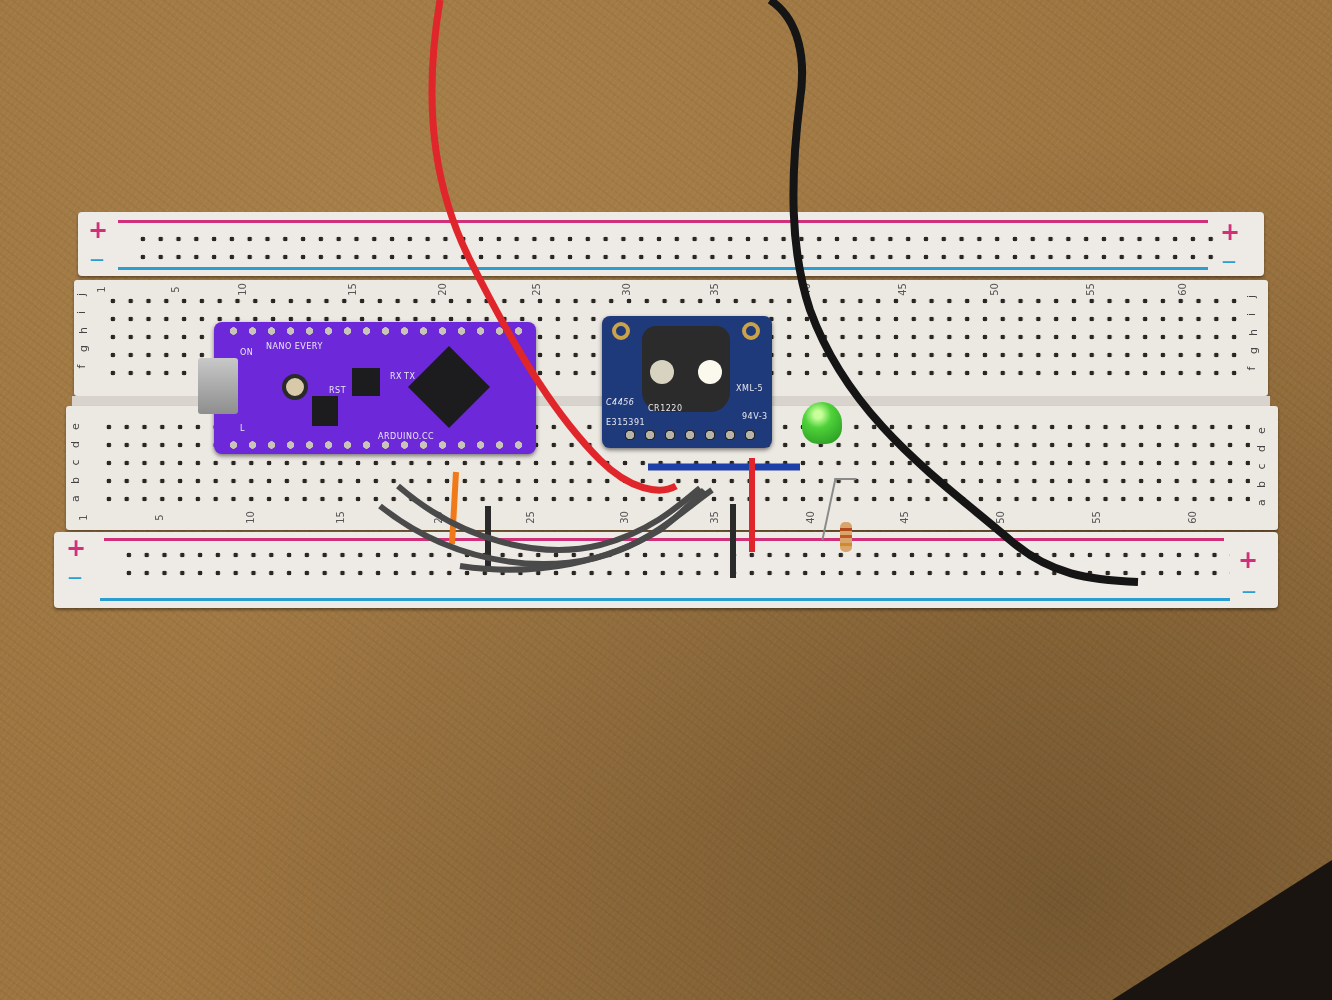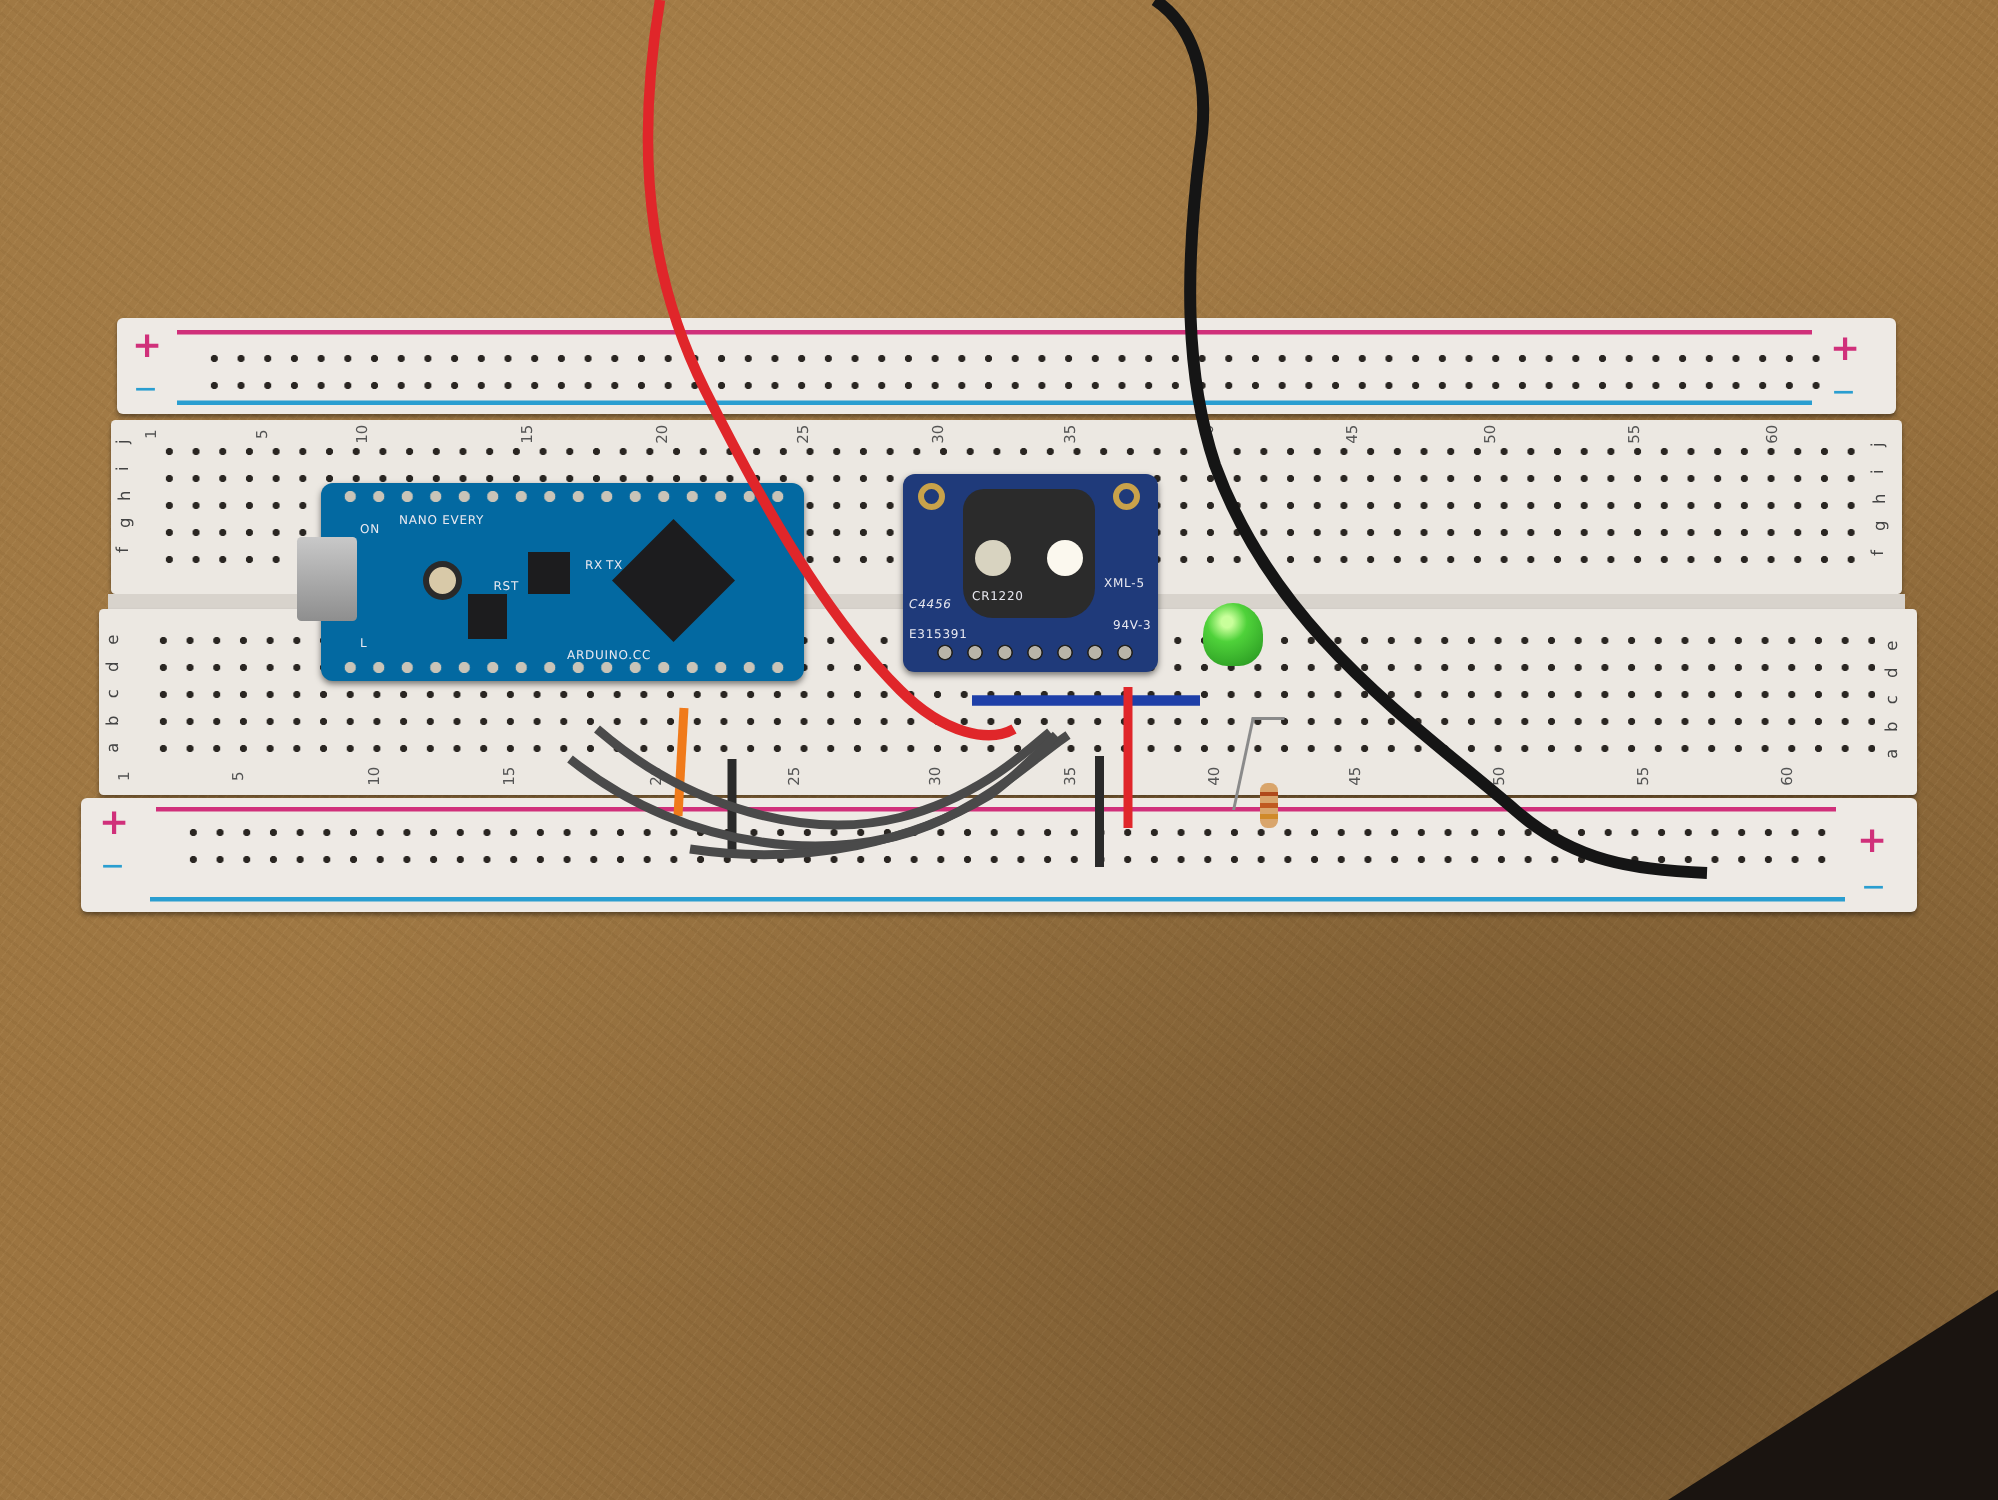--- a/index.html
+++ b/index.html
@@ -20,21 +20,21 @@
     box-shadow:0 2px 3px rgba(0,0,0,0.4);}
   .line-red{position:absolute;height:3px;background:#d0307a;}
   .line-blue{position:absolute;height:3px;background:#2a9ed0;}
   .sym-plus{position:absolute;color:#d0307a;font-size:24px;font-weight:bold;line-height:1;}
   .sym-minus{position:absolute;color:#2a9ed0;font-size:14px;font-weight:bold;line-height:1;}
   .holes{position:absolute;
     background-image:radial-gradient(circle, #2a2622 0 2.2px, transparent 2.6px);
     background-size:17.8px 18px;}
   .num{position:absolute;font-size:10px;color:#555;transform:rotate(-90deg);}
   .letter{position:absolute;font-size:11px;color:#444;transform:rotate(-90deg);}
-  .pcb{position:absolute;background:#0369a1;border-radius:8px;
+  .pcb{position:absolute;background:#6d28d9;border-radius:8px;
     box-shadow:0 2px 4px rgba(0,0,0,0.5);}
   .silk{position:absolute;color:#e8e8f0;font-size:8px;letter-spacing:0.5px;}
   .chip{position:absolute;background:#1c1c1e;}
 </style>
 </head>
 <body>
 
 <div class="corner"></div>
 
 <div>
@@ -139,21 +139,21 @@
   <div class="abs" style="left:10px;top:118px;width:304px;height:10px;background-image:radial-gradient(circle,#c9c4b8 0 3.5px,transparent 4px);background-size:19px 10px;"></div>
 </div>
 
 <div class="pcb" style="left:602px;top:316px;width:170px;height:132px;background:#1f3a7a;">
   <div class="abs" style="left:10px;top:6px;width:18px;height:18px;border-radius:50%;border:4px solid #c9a24a;box-sizing:border-box;"></div>
   <div class="abs" style="left:140px;top:6px;width:18px;height:18px;border-radius:50%;border:4px solid #c9a24a;box-sizing:border-box;"></div>
   <div class="abs" style="left:40px;top:10px;width:88px;height:86px;background:#2b2b2b;border-radius:14px 14px 20px 20px;"></div>
   <div class="abs" style="left:48px;top:44px;width:24px;height:24px;border-radius:50%;background:#d8d3c0;"></div>
   <div class="abs" style="left:96px;top:44px;width:24px;height:24px;border-radius:50%;background:#fbf8ee;"></div>
   <span class="silk" style="left:4px;top:82px;font-style:italic;">C4456</span>
-  <span class="silk" style="left:4px;top:77px;padding-left:42px;">CR1220</span>
+  <span class="silk" style="left:4px;top:88px;padding-left:42px;">CR1220</span>
   <span class="silk" style="left:4px;top:102px;">E315391</span>
   <span class="silk" style="left:134px;top:68px;">XML-5</span>
   <span class="silk" style="left:140px;top:96px;">94V-3</span>
   <div class="abs" style="left:18px;top:112px;width:140px;height:14px;background-image:radial-gradient(circle,#b9b4a8 0 4px,#222 4.5px 5px,transparent 5.5px);background-size:20px 14px;"></div>
 </div>
 
 <div class="abs" style="left:802px;top:402px;width:40px;height:42px;border-radius:50% 50% 40% 40%;background:radial-gradient(circle at 40% 30%,#c8ff9a 0 10%,#4fd23a 35%,#2a9a22 90%);"></div>
 <div class="abs" style="left:828px;top:478px;width:20px;height:60px;border-left:2px solid #8a8a8a;border-top:2px solid #8a8a8a;transform:skewX(-12deg);"></div>
 <div class="abs" style="left:840px;top:522px;width:12px;height:30px;border-radius:5px;background:linear-gradient(#d9a56b 0 20%,#b04a1a 20% 30%,#d9a56b 30% 45%,#c05a20 45% 55%,#d9a56b 55% 70%,#d08a2a 70% 80%,#d9a56b 80%);"></div>
 

